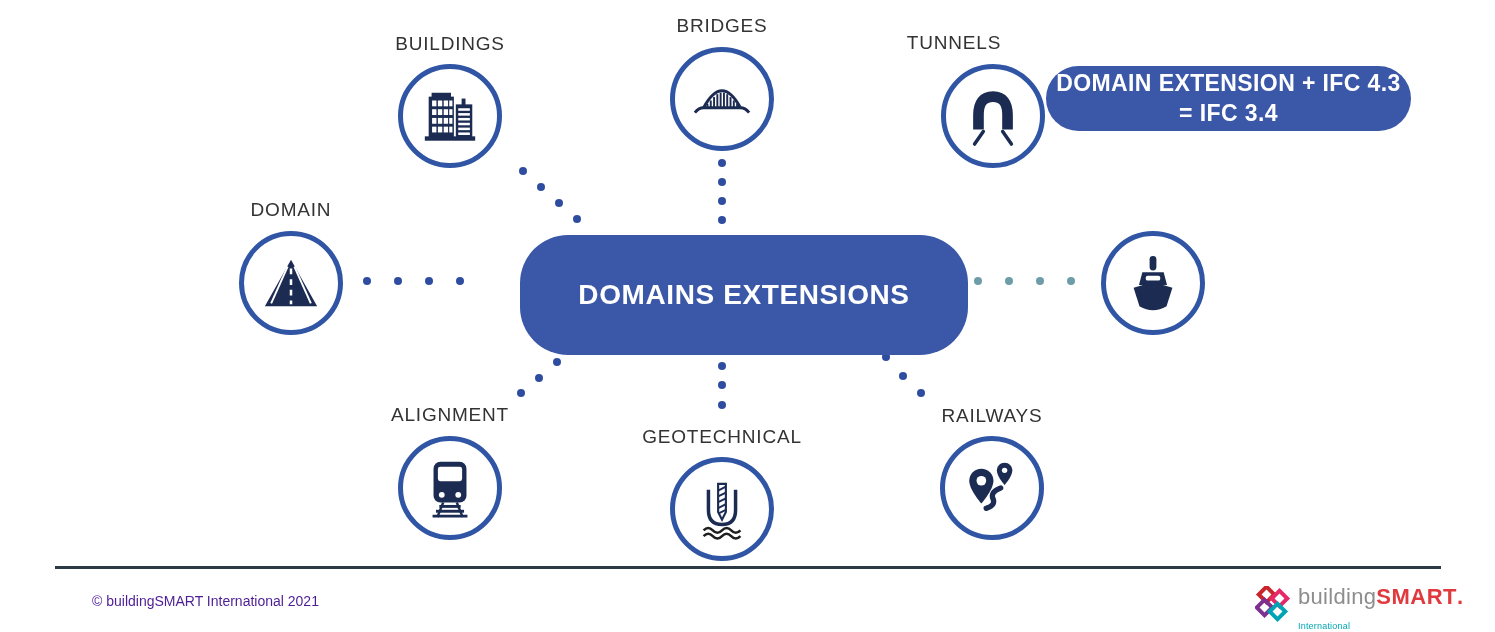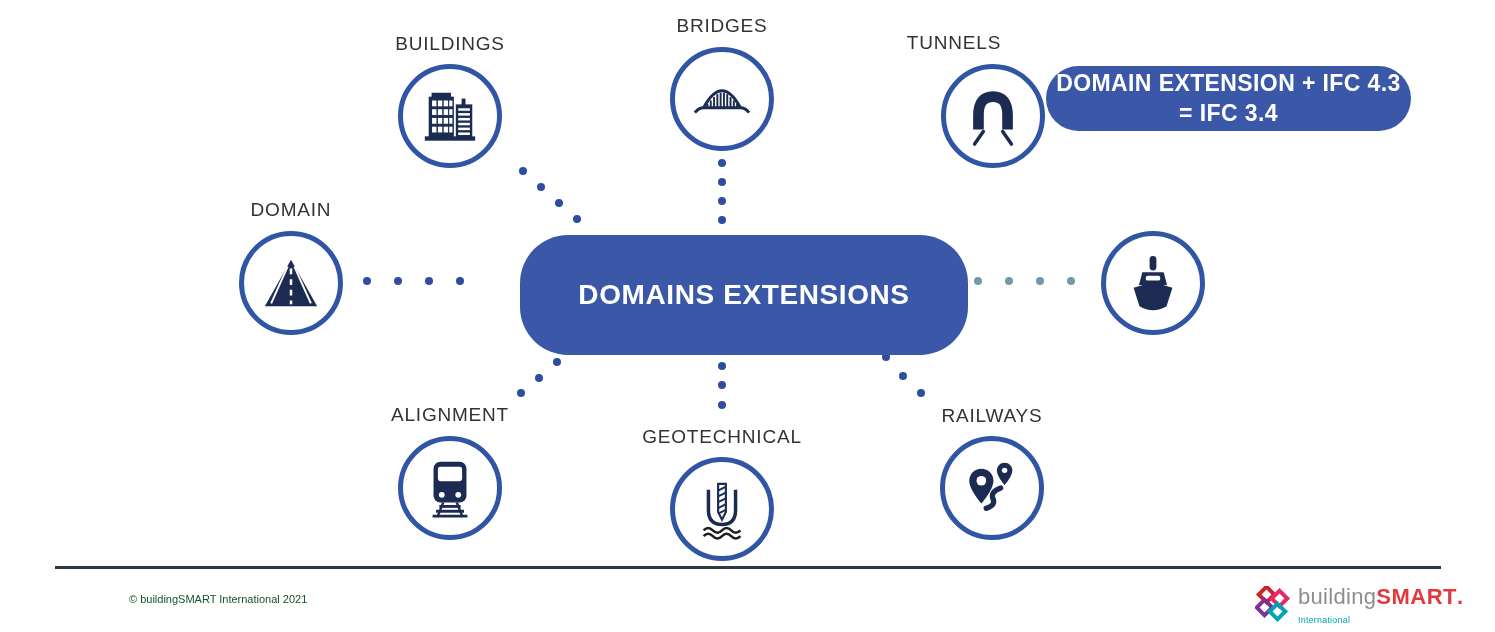--- a/index.html
+++ b/index.html
@@ -21,27 +21,27 @@
     position:absolute;background:var(--pill-blue);color:#ffffff;border-radius:48px;
     display:flex;flex-direction:column;align-items:center;justify-content:center;
     text-align:center;
   }
   #hub-pill{left:520px;top:235px;width:448px;height:120px;font-size:28px;font-weight:700;letter-spacing:0.6px;line-height:1.2;}
   #equation-pill{left:1046px;top:42px;width:365px;height:65px;border-radius:34px;font-size:23px;font-weight:700;letter-spacing:0.4px;line-height:1.3;margin-top:24px;}
   .dots{position:absolute;inset:0;pointer-events:none;}
   .dots span{position:absolute;width:8px;height:8px;border-radius:50%;background:var(--dot-blue);}
   .dots.teal span{background:var(--dot-teal);}
   #footer-divider{position:absolute;left:55px;top:566px;width:1386px;height:3px;background:var(--divider);}
-  #copyright{position:absolute;left:92px;top:593px;font-size:11px;color:#14532d;margin-left:37px;}
+  #copyright{position:absolute;left:92px;top:593px;font-size:14px;color:#4c1d95;}
   #logo{position:absolute;left:1255px;top:586px;display:flex;align-items:flex-start;}
   #logo-text{margin-left:3px;line-height:1;}
   #logo-word-building{font-size:22px;color:#8d8d8d;letter-spacing:0.3px;}
   #logo-word-smart{font-size:22px;color:var(--logo-red);font-weight:700;letter-spacing:0.5px;}
   #logo-word-dot{font-size:22px;color:var(--logo-red);font-weight:700;}
-  #logo-sub{font-size:9px;color:var(--logo-teal);margin-top:8px;letter-spacing:0.2px;}
+  #logo-sub{font-size:9px;color:var(--logo-teal);margin-top:14px;letter-spacing:0.2px;}
 </style>
 </head>
 <body>
 
 <div id="slide" style="--pill-blue: #3a57a8; --circle-blue: #2f55a4; --dot-blue: #2f4da0; --dot-teal: #6e9ca8; --divider: #2c3a46; --label-gray: #333333; --logo-red: #e03a3e; --logo-teal: #00a7b6;">
 
   <div class="dots">
       <span style="left: 519px; top: 167px;"></span>
       <span style="left: 537px; top: 183px;"></span>
       <span style="left: 555px; top: 199px;"></span>

